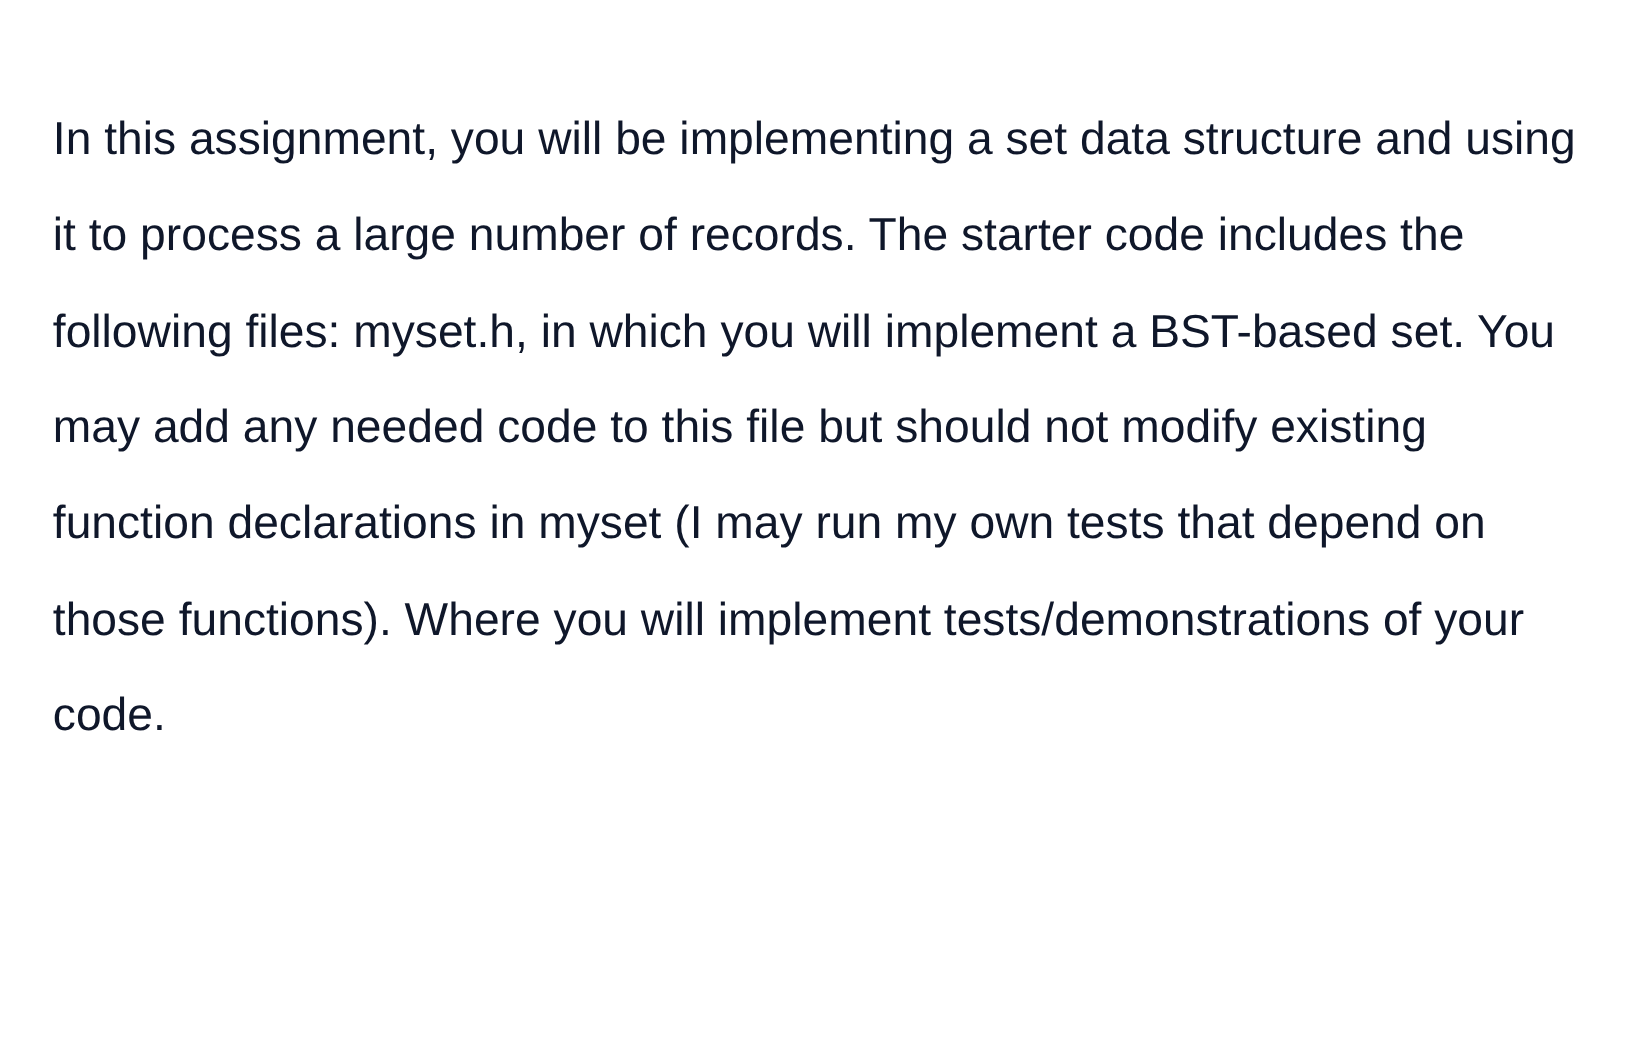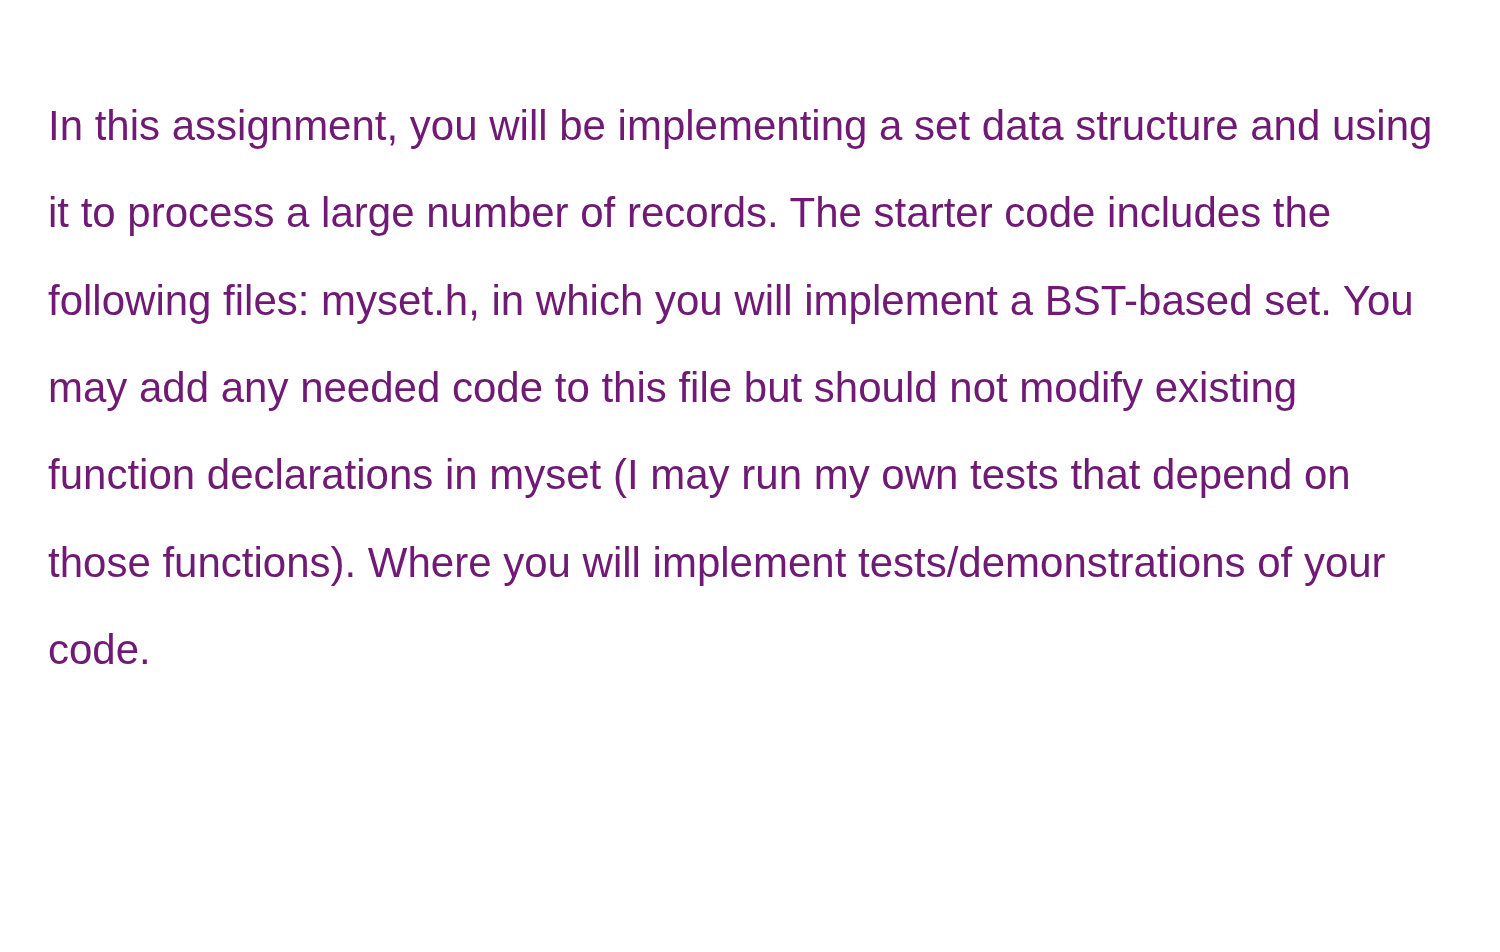--- a/index.html
+++ b/index.html
@@ -15,21 +15,21 @@
       overflow: hidden;
     }
     .document-container {
       width: 100%;
       height: 100%;
       padding: 82px 48px 48px 48px;
     }
     .assignment-text {
       font-size: 42px;
       line-height: 2.08;
-      color: #701a75;
+      color: #0f172a;
       font-weight: 400;
       letter-spacing: 0px;
     }
   </style>
 </head>
 <body>
 
 <div class="document-container">
   <p class="assignment-text">In this assignment, you will be implementing a set data structure and using it to process a large number of records. The starter code includes the following files: myset.h, in which you will implement a BST-based set. You may add any needed code to this file but should not modify existing function declarations in myset (I may run my own tests that depend on those functions). Where you will implement tests/demonstrations of your code.</p>
 </div>

